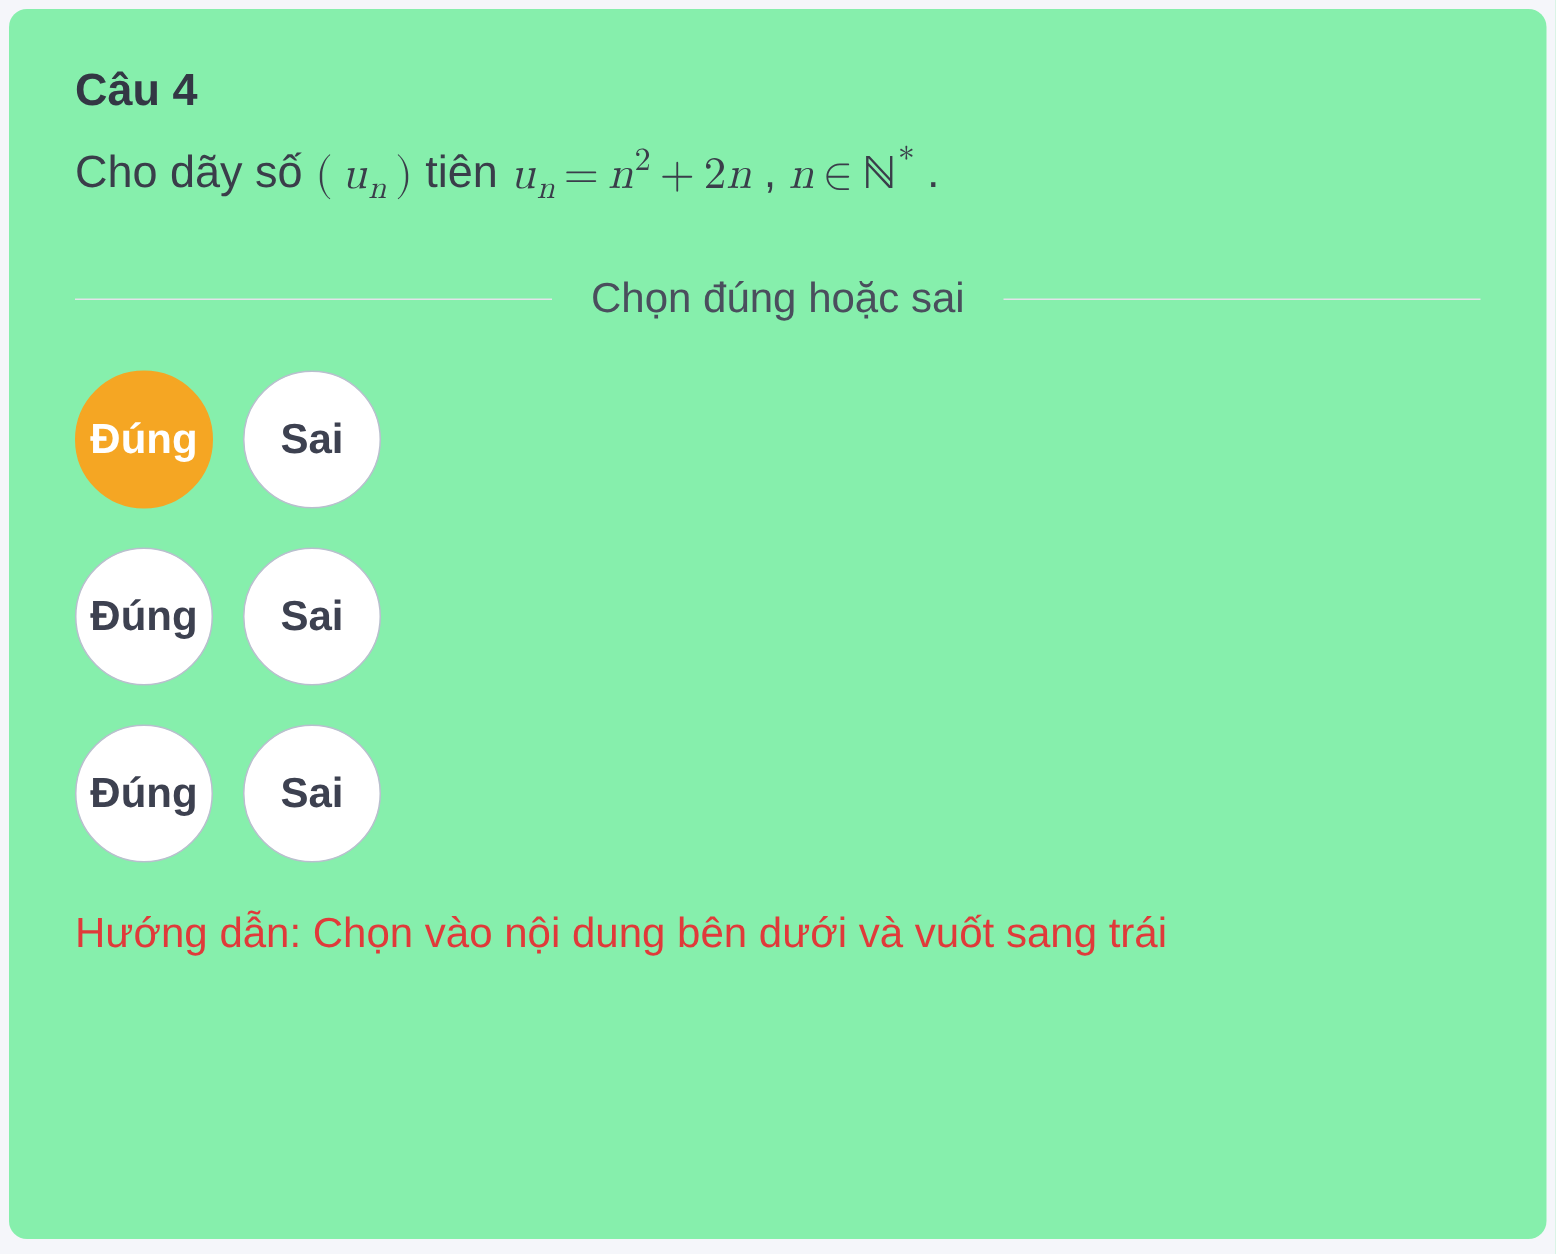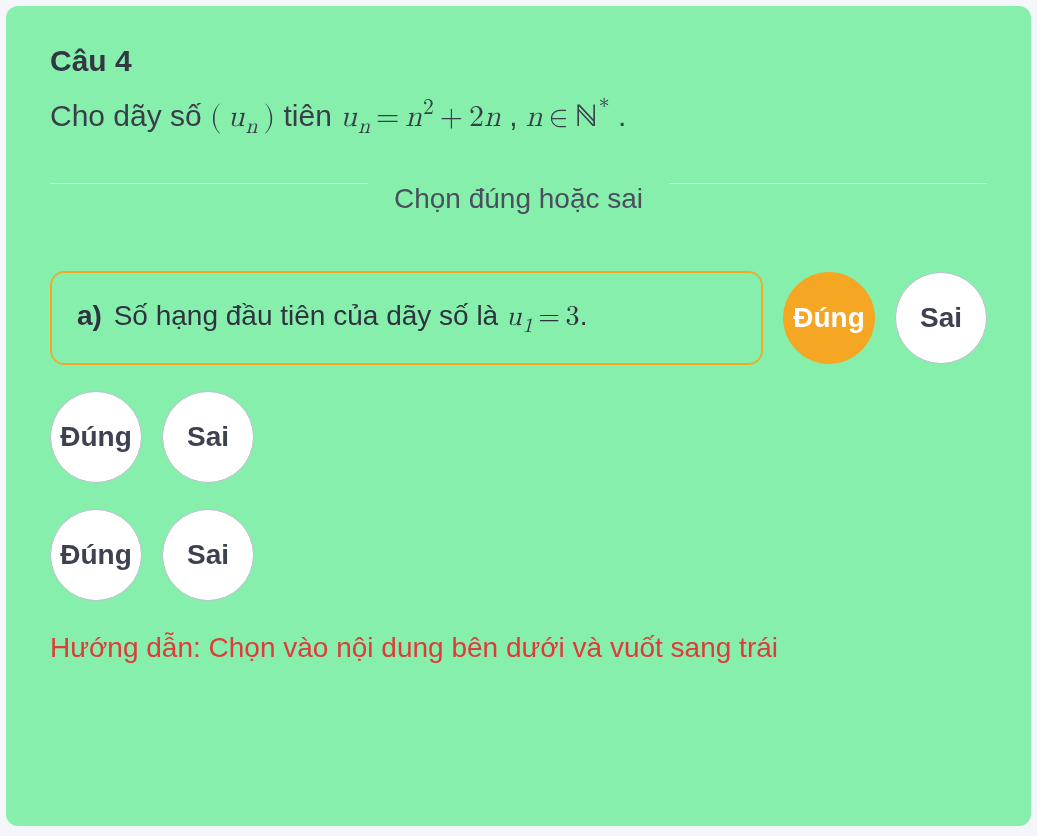--- a/index.html
+++ b/index.html
@@ -30,23 +30,23 @@
     line-height: 1.5;
     margin-bottom: 40px;
   }
   .math { font-family: "Cambria Math","Latin Modern Math","Times New Roman",serif; }
   .math .sub { font-size: 0.72em; font-style: italic; vertical-align: -0.32em; padding-left:1px;}
   .math .sup { font-size: 0.72em; vertical-align: 0.55em; padding-left:1px;}
   .math .sym { font-style: italic; }
   .math .bb  { font-family: "Cambria Math","Segoe UI Symbol","Times New Roman",serif; }
   .instr-row {
     display: flex;
-    align-items: flex-start;
+    align-items: center;
     justify-content: center;
-    margin-bottom: 56px;
+    margin-bottom: 32px;
   }
   .instr-row .line {
     flex: 1;
     height: 1px;
     background: #e2e4ea;
   }
   .instr {
     font-size: 28px;
     color: #4a4e5d;
     padding: 0 26px;
@@ -118,27 +118,20 @@
     <span>.</span>
   </div>
 
   <div class="instr-row">
     <div class="line"></div>
     <div class="instr">Chọn đúng hoặc sai</div>
     <div class="line"></div>
   </div>
 
   <div class="row">
-    <div class="card selected">
-      <span>
-        <span class="lbl">a)</span>
-        <span>Số hạng đầu tiên của dãy số là </span>
-        <span class="math"><span class="sym">u</span><span class="sub">1</span> = 3</span><span>.</span>
-      </span>
-    </div>
     <div class="btn active">Đúng</div>
     <div class="btn">Sai</div>
   </div>
 
   <div class="row">
     <div class="btn">Đúng</div>
     <div class="btn">Sai</div>
   </div>
 
   <div class="row">

